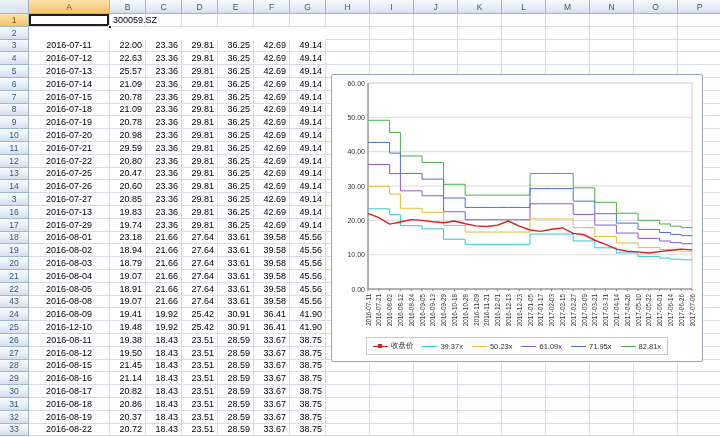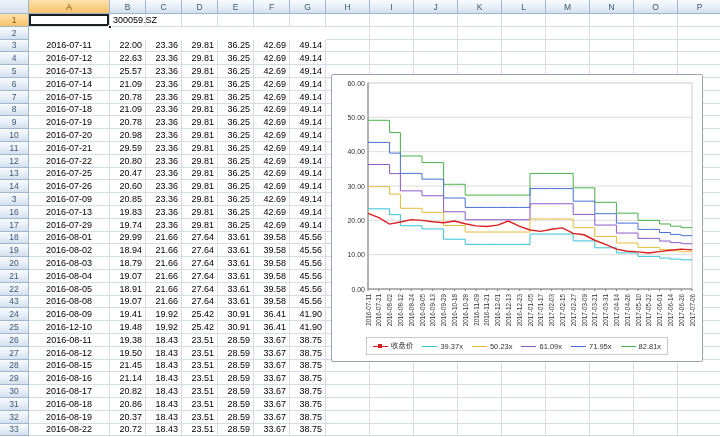--- a/index.html
+++ b/index.html
@@ -328,21 +328,21 @@
         <div class="cell w-hp"></div>
         <div class="cell w-hp"></div>
         <div class="cell w-hp"></div>
         <div class="cell w-hp"></div>
         <div class="cell w-hp"></div>
         <div class="cell w-hp"></div>
         <div class="cell w-hp"></div>
       </div>
       <div class="sheet-row">
         <div class="hdr w-rh">3</div>
-        <div class="cell w-a ac">2016-07-09</div>
+        <div class="cell w-a ac">2016-07-27</div>
         <div class="cell w-bg ar">20.85</div>
         <div class="cell w-bg ar">23.36</div>
         <div class="cell w-bg ar">29.81</div>
         <div class="cell w-bg ar">36.25</div>
         <div class="cell w-bg ar">42.69</div>
         <div class="cell w-bg ar">49.14</div>
         <div class="cell w-hp"></div>
         <div class="cell w-hp"></div>
         <div class="cell w-hp"></div>
         <div class="cell w-hp"></div>
@@ -386,21 +386,21 @@
         <div class="cell w-hp"></div>
         <div class="cell w-hp"></div>
         <div class="cell w-hp"></div>
         <div class="cell w-hp"></div>
         <div class="cell w-hp"></div>
         <div class="cell w-hp"></div>
       </div>
       <div class="sheet-row">
         <div class="hdr w-rh">18</div>
         <div class="cell w-a ac">2016-08-01</div>
-        <div class="cell w-bg ar">29.99</div>
+        <div class="cell w-bg ar">23.18</div>
         <div class="cell w-bg ar">21.66</div>
         <div class="cell w-bg ar">27.64</div>
         <div class="cell w-bg ar">33.61</div>
         <div class="cell w-bg ar">39.58</div>
         <div class="cell w-bg ar">45.56</div>
         <div class="cell w-hp"></div>
         <div class="cell w-hp"></div>
         <div class="cell w-hp"></div>
         <div class="cell w-hp"></div>
         <div class="cell w-hp"></div>

